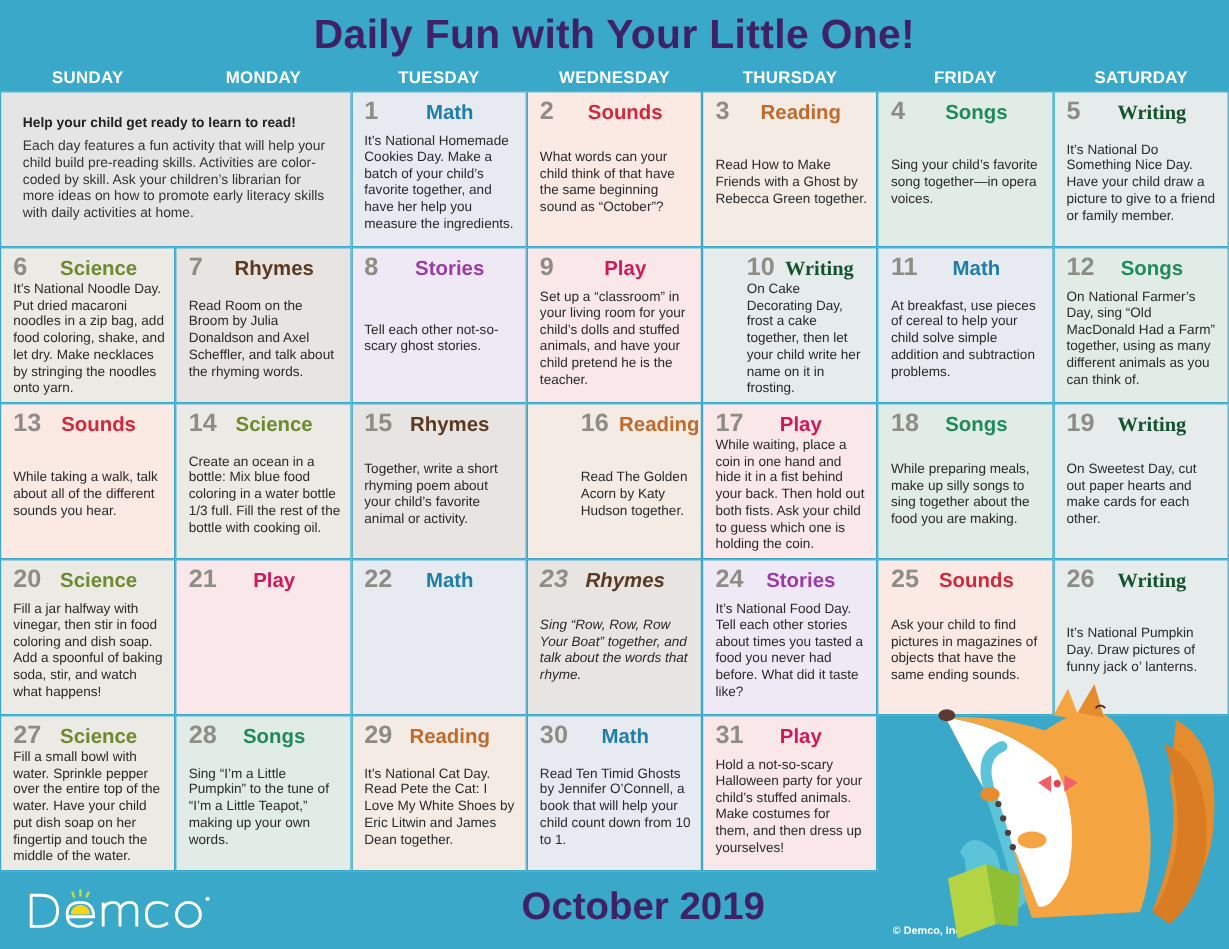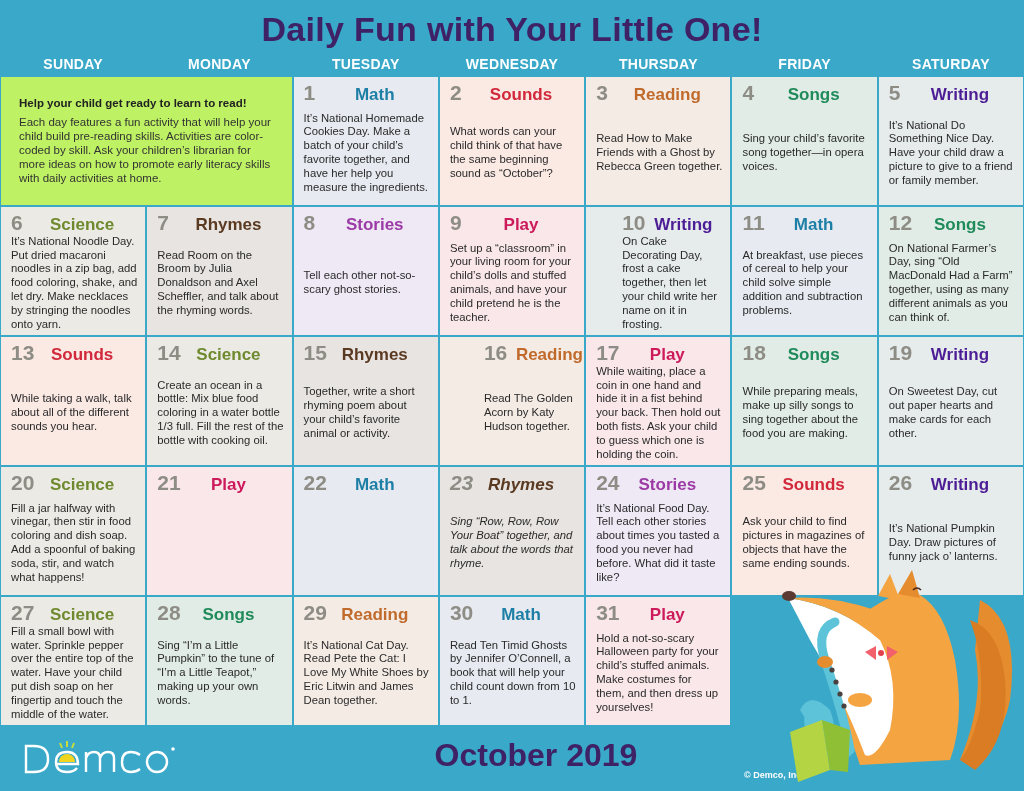--- a/index.html
+++ b/index.html
@@ -3,34 +3,34 @@
 <meta charset="utf-8">
 <style>
   * { box-sizing: border-box; margin: 0; padding: 0; }
   html, body { width: 1024px; height: 791px; overflow: hidden; }
   body { background: #3aa8c9; font-family: "Liberation Sans", sans-serif; position: relative; }
   .title { position: absolute; top: 10px; left: 0; width: 1024px; text-align: center; font-size: 34px; font-weight: bold; color: #3f2266; letter-spacing: 0.3px; }
   .days { position: absolute; top: 56px; left: 0; width: 984px; height: 18px; display: grid; grid-template-columns: repeat(7, 146.3px); }
   .days div { text-align: center; color: #ffffff; font-weight: bold; font-size: 14px; letter-spacing: 0.3px; }
   .grid { position: absolute; top: 76px; left: 0; width: 1024px; height: 650px; display: grid; grid-template-columns: repeat(7, 146.3px); grid-template-rows: repeat(5, 130px); }
   .cell { border: 1.5px solid #3aa8c9; border-width: 1.5px 1.5px 1.5px 1.5px; position: relative; padding: 4px 8px 4px 10px; overflow: hidden; }
-  .cell.intro { grid-column: 1 / span 2; background: #bef264; padding: 20px 16px 10px 18px; }
+  .cell.intro { grid-column: 1 / span 2; background: #e5e5e5; padding: 20px 16px 10px 18px; }
   .intro h3 { font-size: 11.5px; font-weight: bold; color: #222; margin-bottom: 6px; }
   .intro p { font-size: 11.5px; color: #333; line-height: 14px; }
   .head { display: flex; align-items: baseline; height: 24px; }
   .num { font-size: 21px; font-weight: bold; color: #8e8d85; width: 32px; flex-shrink: 0; }
   .skill { font-size: 17px; font-weight: bold; flex: 1; text-align: center; padding-right: 16px; }
   .body { font-size: 11.3px; color: #2a2a2a; line-height: 13.8px; display: flex; align-items: center; height: 96px; }
   .body span { display: block; }
 
   .sk-math { color: #1e7fa6; }  .bg-math { background: #e7eaf0; }
   .sk-sounds { color: #d1283b; } .bg-sounds { background: #fbe9e4; }
   .sk-reading { color: #c06a2c; } .bg-reading { background: #f4ebe5; }
   .sk-songs { color: #1f8a5a; } .bg-songs { background: #e1ece6; }
-  .sk-writing { color: #4c1d95; } .bg-writing { background: #e6ebec; }
+  .sk-writing { color: #14532d; font-family: Liberation Serif, serif; } .bg-writing { background: #e6ebec; }
   .sk-science { color: #6f8a2e; } .bg-science { background: #ebeae4; }
   .sk-rhymes { color: #5b3a22; } .bg-rhymes { background: #e7e4e1; }
   .sk-stories { color: #9c3aa6; } .bg-stories { background: #efe8f5; }
   .sk-play { color: #cc1a5b; } .bg-play { background: #f9e7ea; }
 
   .footer-month { position: absolute; top: 737px; left: 0; width: 1024px; text-align: center; font-size: 32px; font-weight: bold; color: #3f2266; margin-left: 24px; }
   .logo { position: absolute; left: 22px; top: 738px; display: flex; align-items: center; }
   .copyright { position: absolute; left: 744px; top: 770px; color: #ffffff; font-size: 9px; font-weight: bold; }
   .fox { position: absolute; left: 770px; top: 560px; width: 254px; height: 225px; }
 </style>

